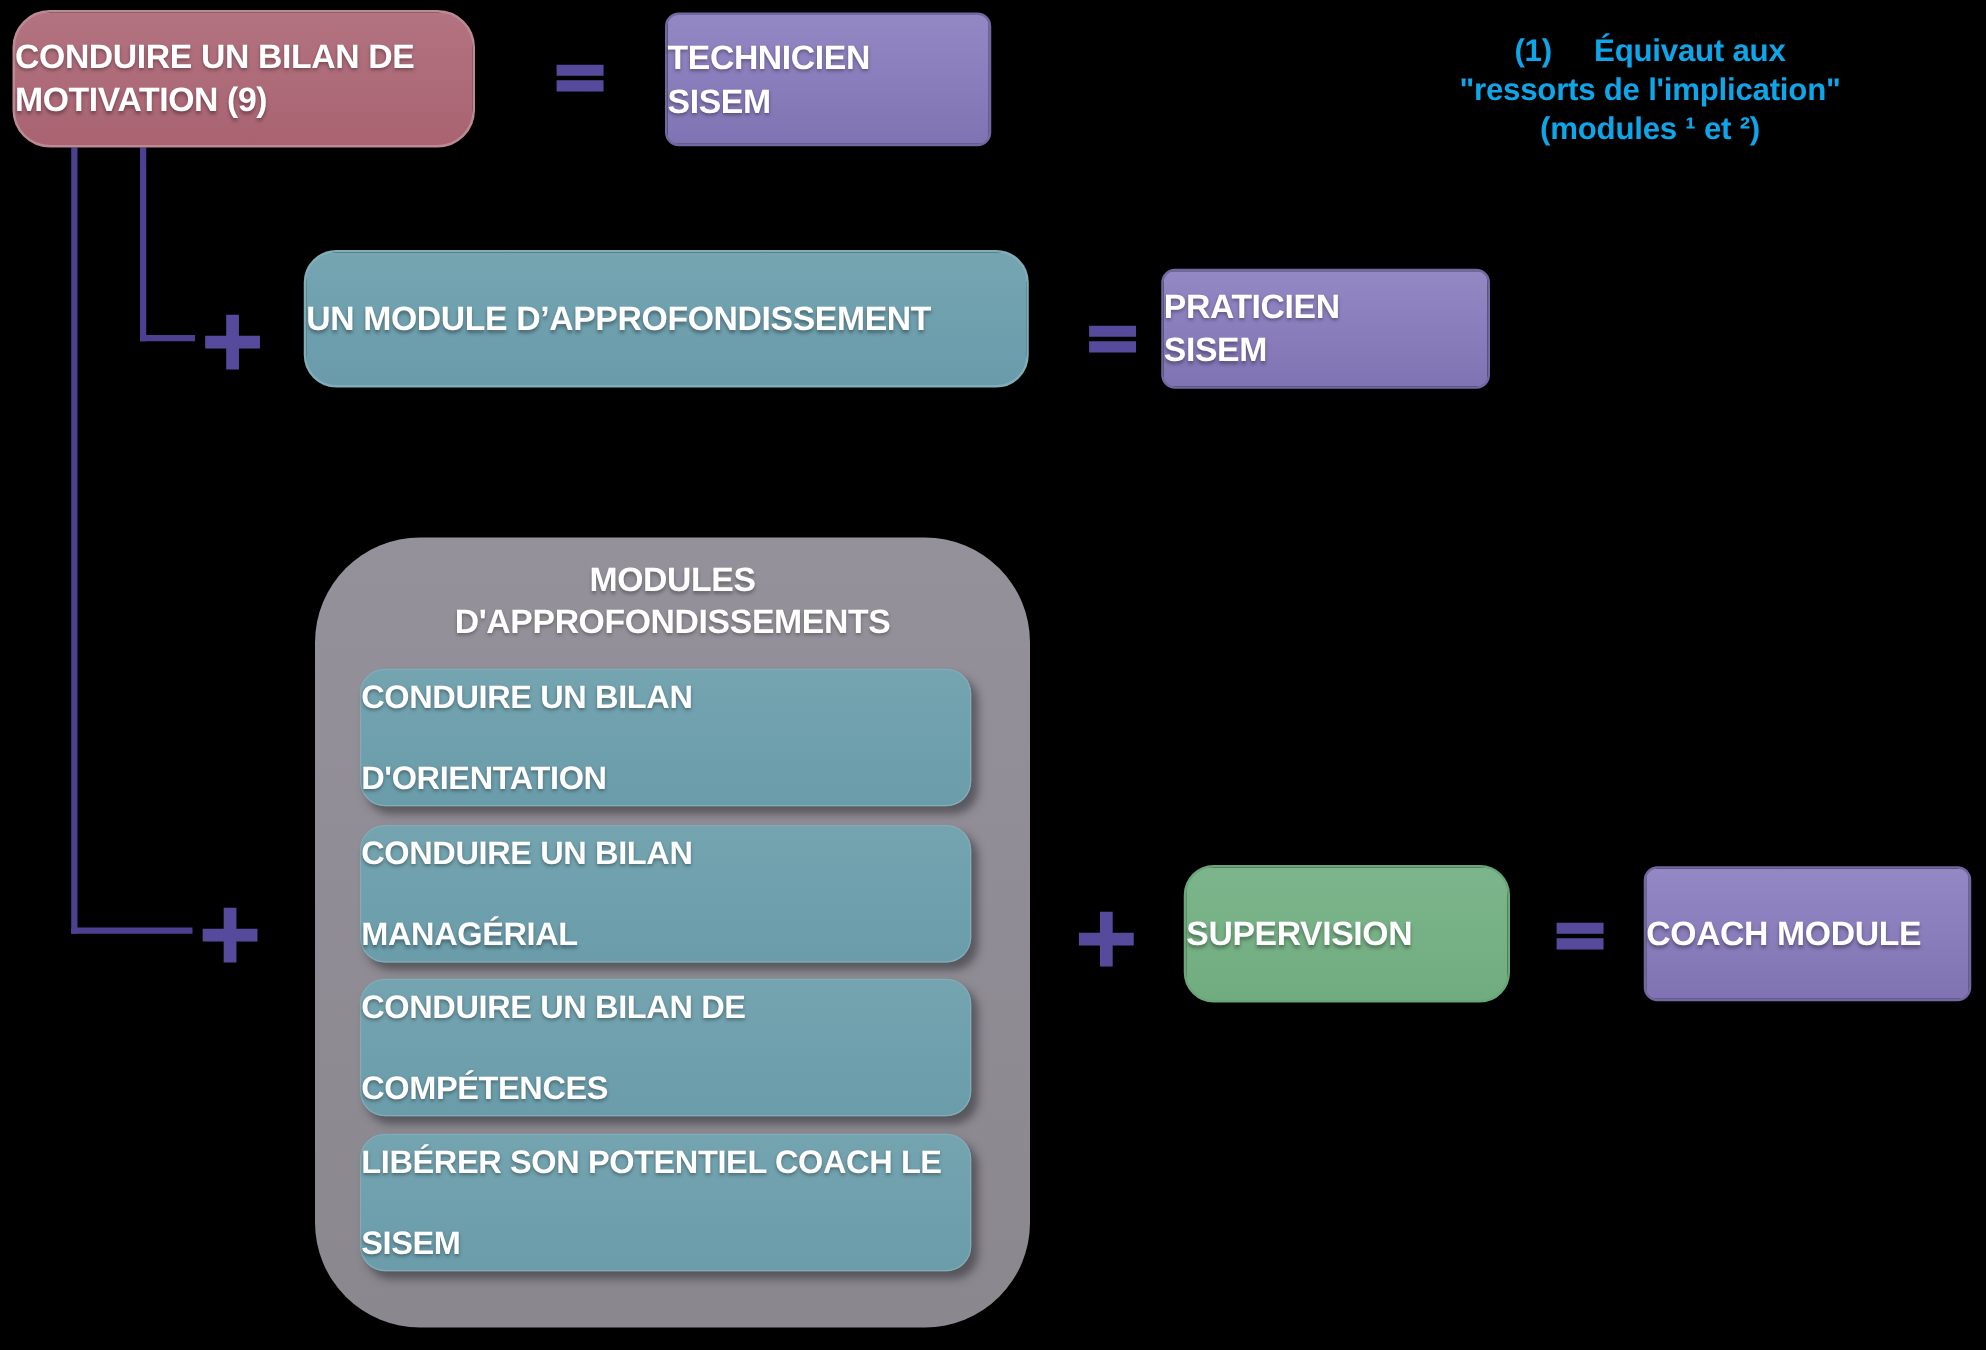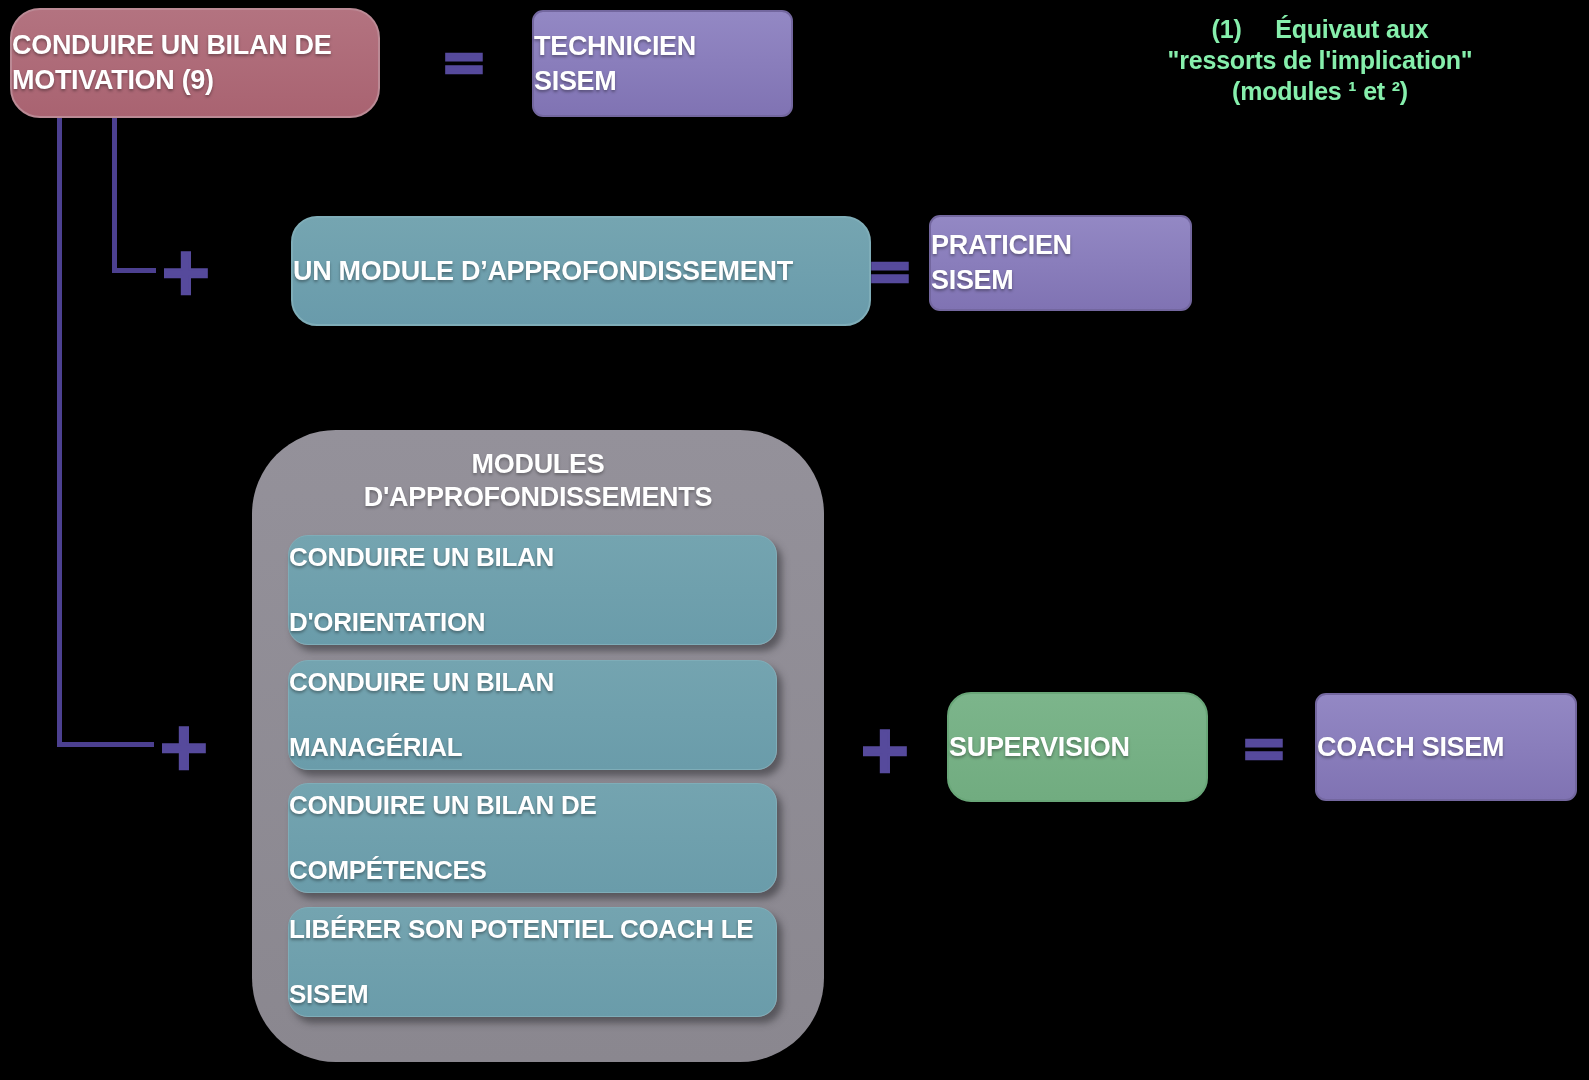--- a/index.html
+++ b/index.html
@@ -79,23 +79,23 @@
     user-select:none;
   }
   .op-plus{font-size:66px;}
   .op-equals{font-size:56px;}
   .connector{
     position:absolute;
     background:#4c4090;
   }
   .annotation{
     position:absolute;
-    left:1130px;top:14px;width:380px;
+    left:1130px;top:26px;width:380px;
     text-align:center;
-    color:#86efac;
+    color:#0ea5e9;
     font-weight:bold;
     font-size:25px;line-height:31px;
     letter-spacing:-0.2px;
   }
   .annotation .ann-line{white-space:pre;}
 </style>
 </head>
 <body>
 
 <div class="canvas">
@@ -118,21 +118,21 @@
   </div>
 
   <div class="annotation">
     <div class="ann-line">(1)&nbsp;&nbsp;&nbsp;&nbsp;&nbsp;Équivaut aux</div>
     <div class="ann-line">"ressorts de l'implication"</div>
     <div class="ann-line">(modules ¹ et ²)</div>
   </div>
 
   <span class="operator op-plus" style="left:186px;top:272px;">+</span>
 
-  <div class="node node-teal" style="left:243px;top:216px;width:580px;height:110px;margin-left:48px;">
+  <div class="node node-teal" style="left:243px;top:200px;width:580px;height:110px;">
     <div class="lbl">UN MODULE D’APPROFONDISSEMENT</div>
   </div>
 
   <span class="operator op-equals" style="left:890px;top:271px;">=</span>
 
   <div class="node node-purple" style="left:889px;top:215px;width:263px;height:96px;margin-left:40px;">
     <div class="lbl">PRATICIEN</div>
     <div class="lbl">SISEM</div>
   </div>
 
@@ -167,16 +167,16 @@
 
   <span class="operator op-plus" style="left:885px;top:750px;">+</span>
 
   <div class="node node-green" style="left:947px;top:692px;width:261px;height:110px;">
     <div class="lbl">SUPERVISION</div>
   </div>
 
   <span class="operator op-equals" style="left:1264px;top:748px;">=</span>
 
   <div class="node node-purple" style="left:1315px;top:693px;width:262px;height:108px;">
-    <div class="lbl">COACH SISEM</div>
+    <div class="lbl">COACH MODULE</div>
   </div>
 
 </div>
 
 </body></html>

